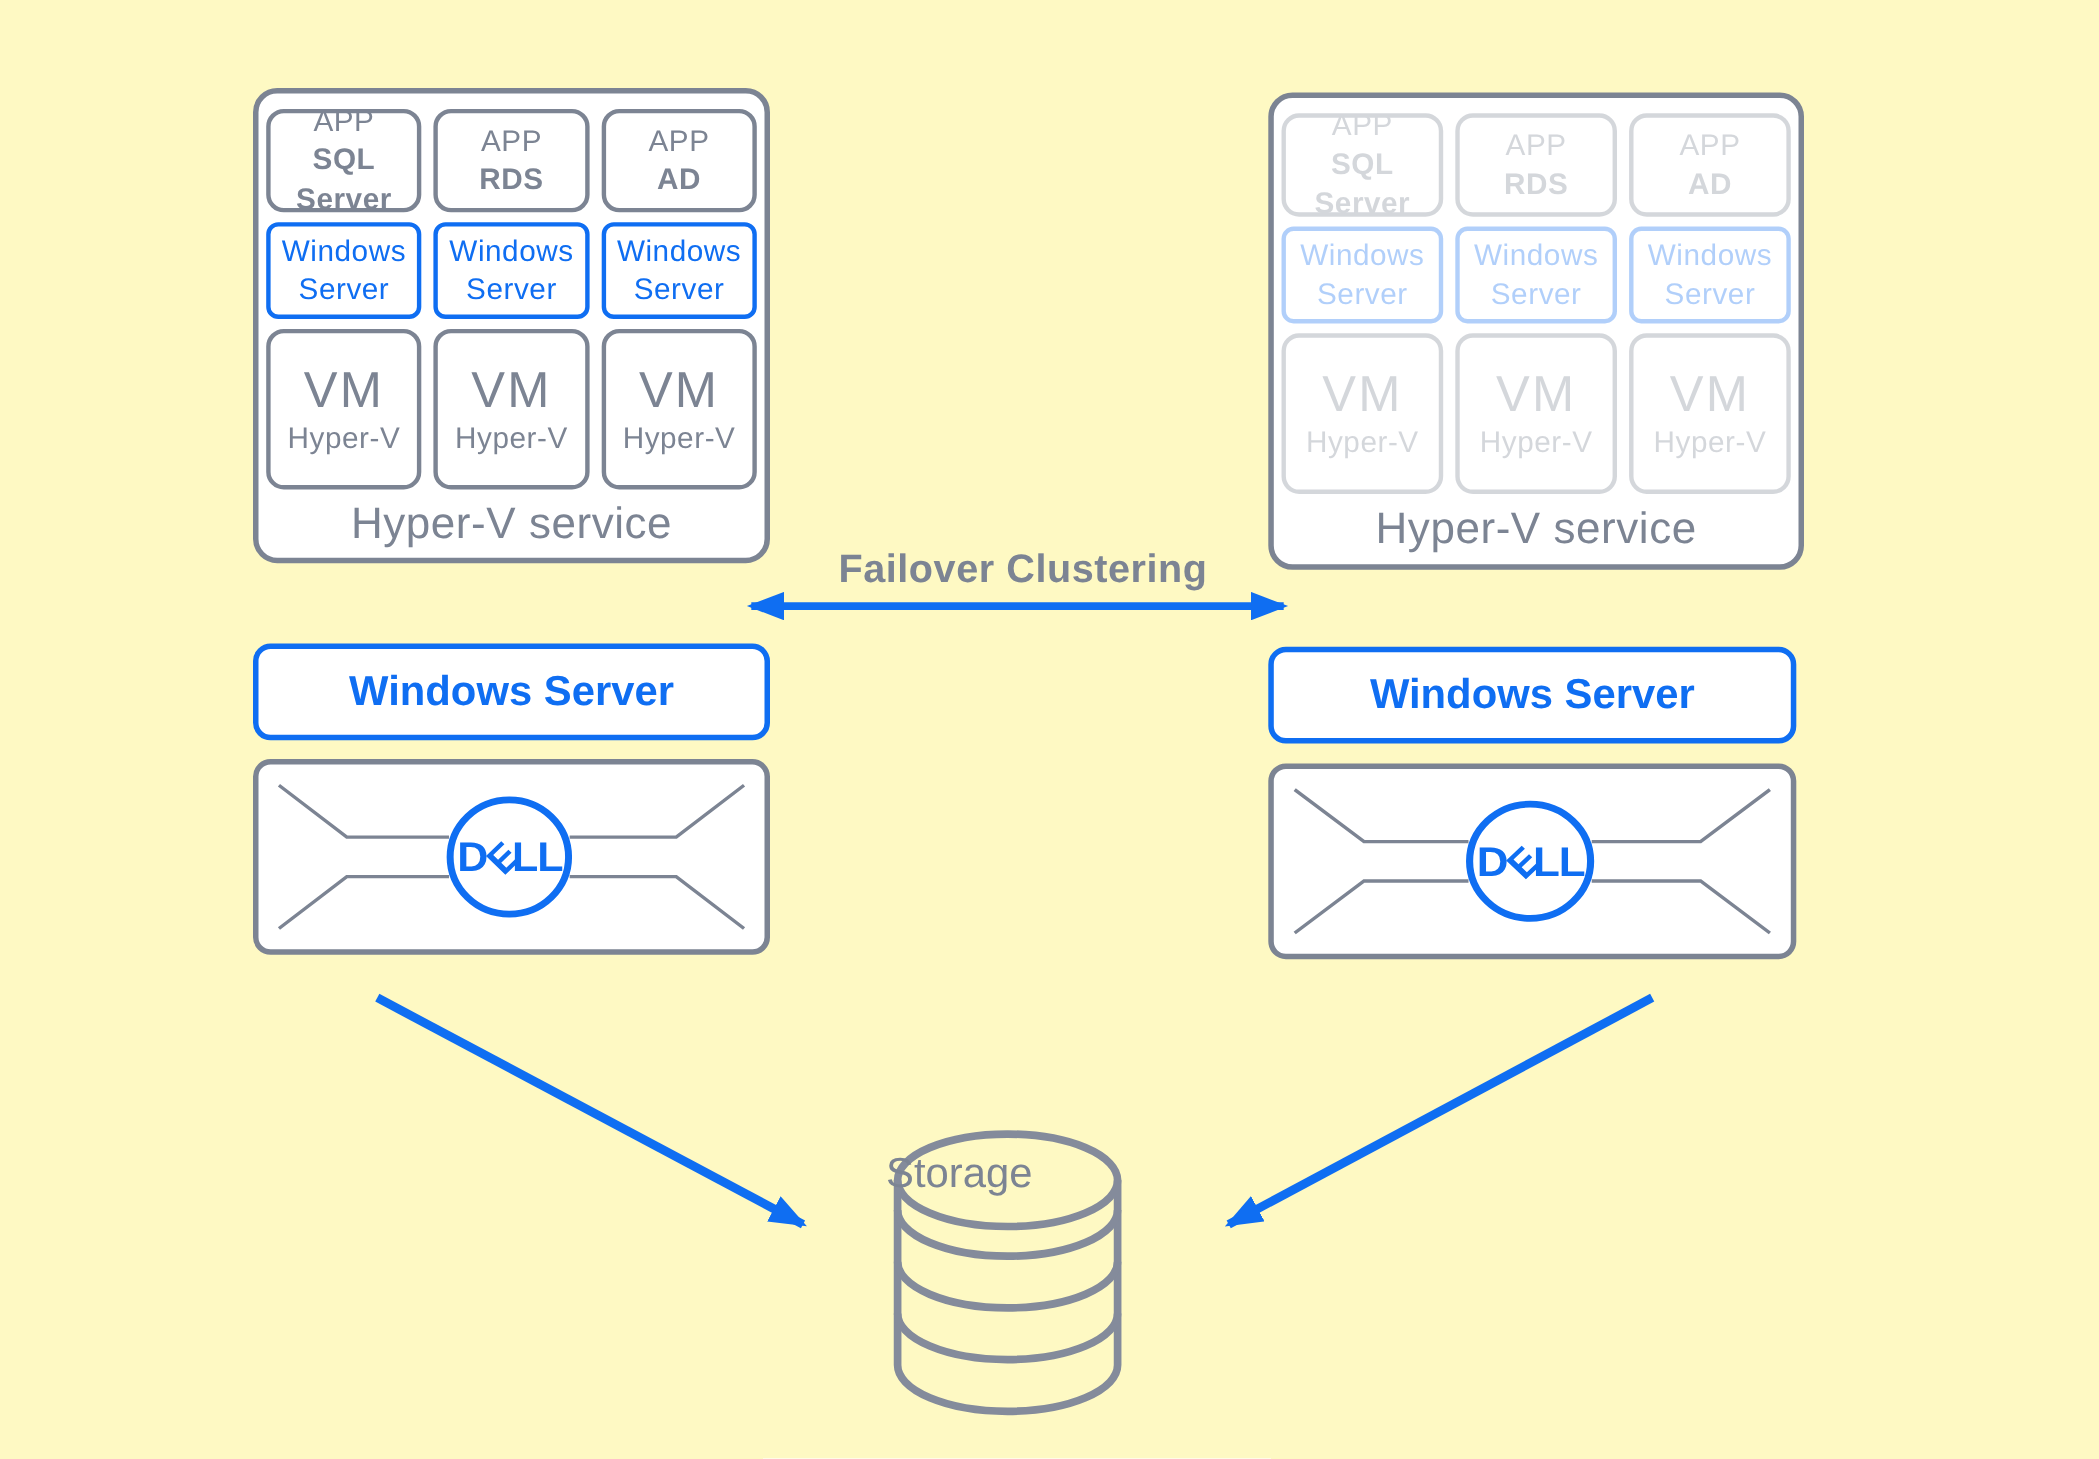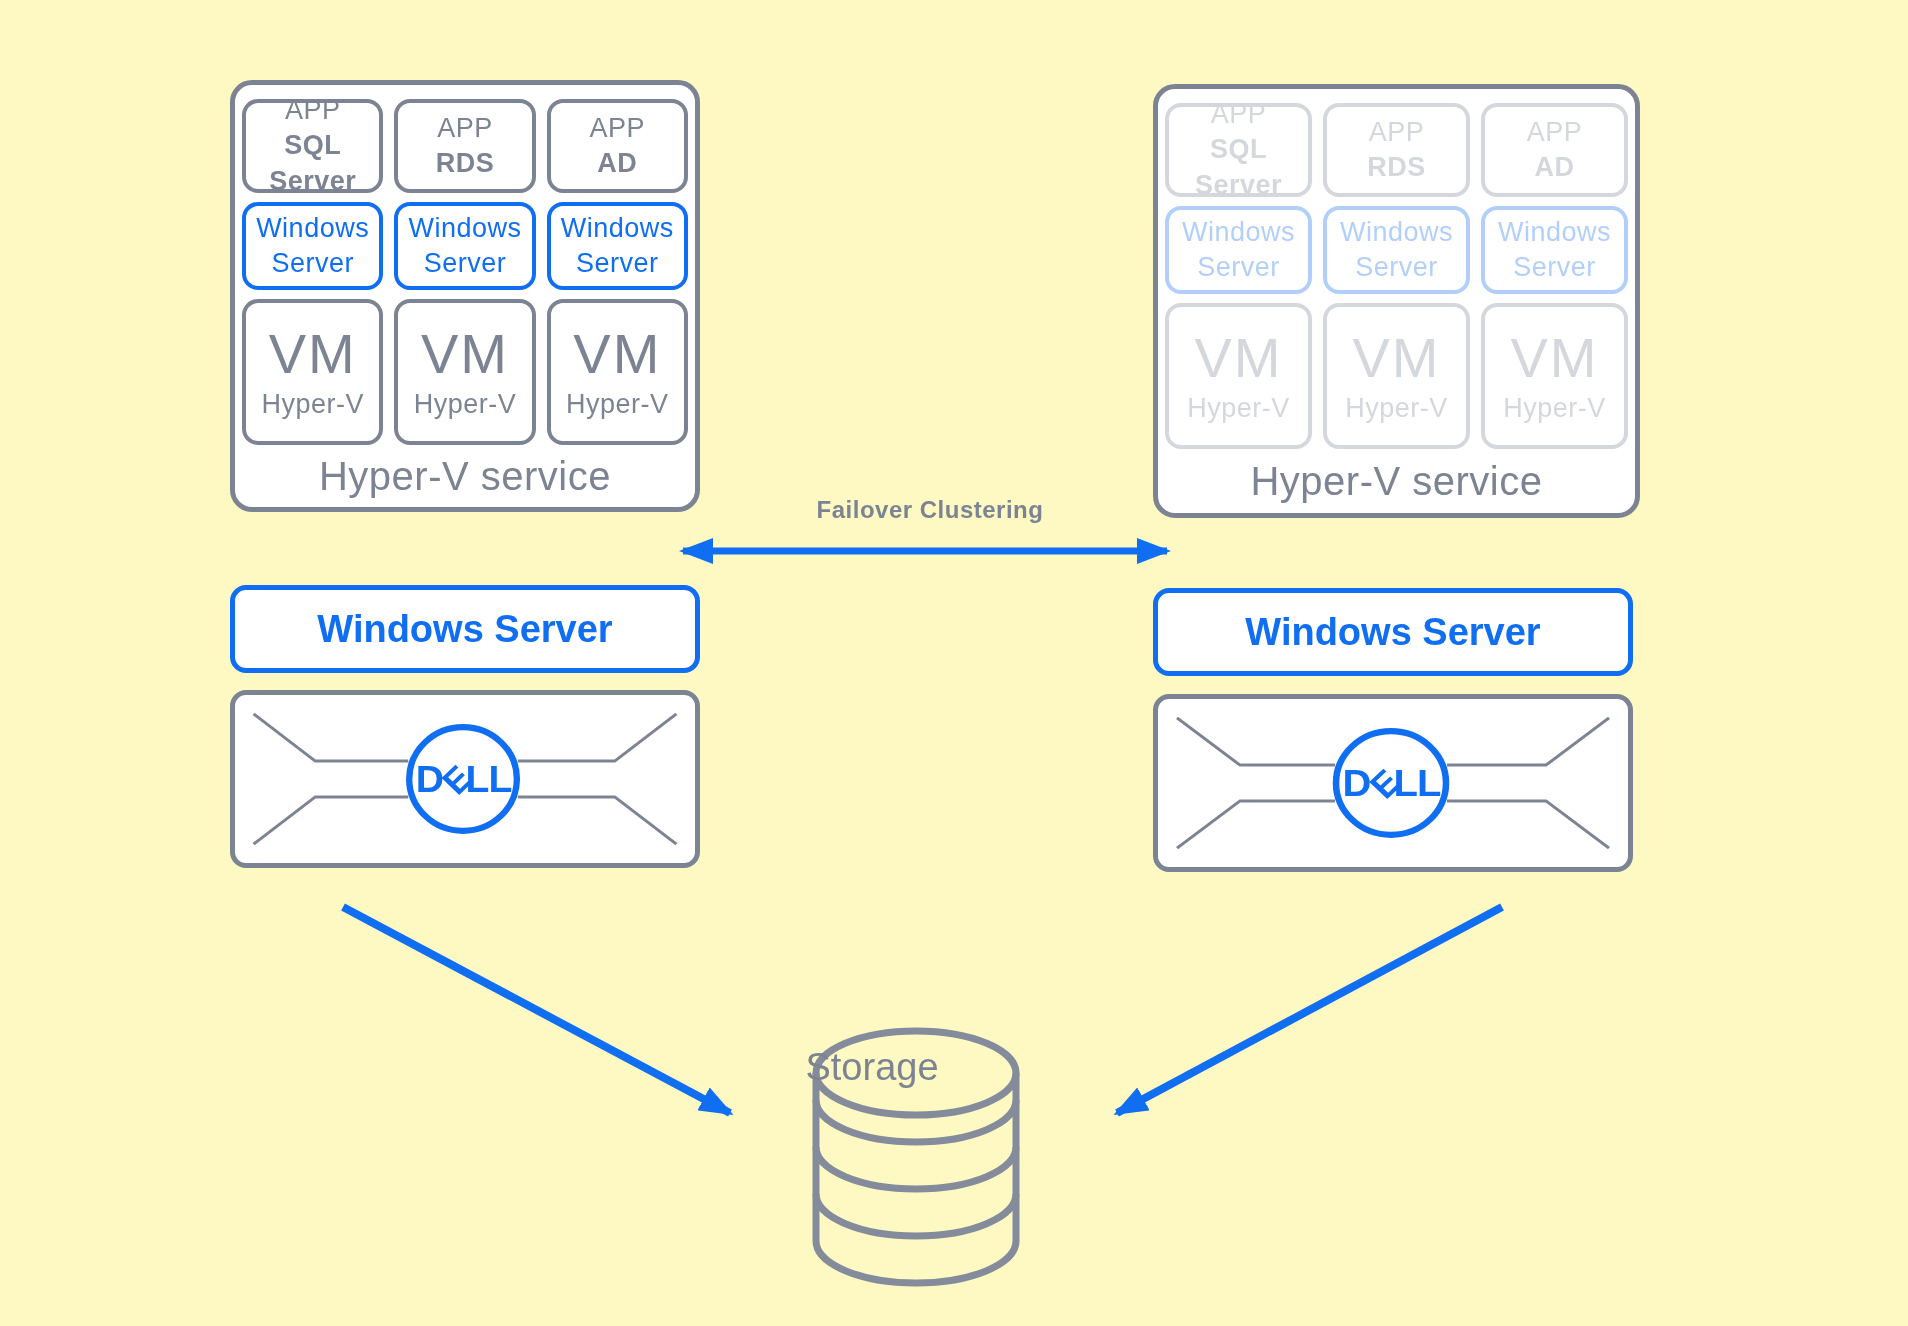--- a/index.html
+++ b/index.html
@@ -23,30 +23,30 @@
     grid-template-rows:94px 88px 146px;gap:9px 11px;padding:14px 7px 0 7px;
   }
   .cluster.faded .tile-grid{opacity:0.32;}
   .tile{
     border:4px solid var(--gray);border-radius:16px;background:#fff;
     display:flex;flex-direction:column;align-items:center;justify-content:center;
     color:var(--gray);font-size:27px;line-height:1.3;text-align:center;
     letter-spacing:0.5px;box-sizing:border-box;
   }
   .tile .bold{font-weight:bold;}
-  .tile.blue{border-color:var(--blue);color:var(--blue);}
-  .tile.vm .big{font-size:56px;letter-spacing:2px;line-height:1.15;}
+  .tile.blue{border-color:var(--blue);color:var(--blue);border-radius:11px;}
+  .tile.vm .big{font-size:46px;letter-spacing:2px;line-height:1.15;}
   .service-label{
     flex:1;display:flex;align-items:center;justify-content:center;
     color:var(--gray);font-size:40px;letter-spacing:0.5px;
   }
   
   .failover-label{
     position:absolute;left:655px;top:496px;width:550px;text-align:center;
-    color:var(--gray);font-size:24px;font-weight:bold;letter-spacing:0.5px;
+    color:var(--gray);font-size:36px;font-weight:bold;letter-spacing:0.5px;
   }
   .arrow-svg{position:absolute;overflow:visible;}
   
   .ws-bar{
     position:absolute;border:5px solid var(--blue);border-radius:16px;background:#fff;
     display:flex;align-items:center;justify-content:center;
     color:var(--blue);font-size:38px;box-sizing:border-box;font-weight:bold;
   }
   .ws-bar-left{left:230px;top:585px;width:470px;height:88px;}
   .ws-bar-right{left:1153px;top:588px;width:480px;height:88px;}

